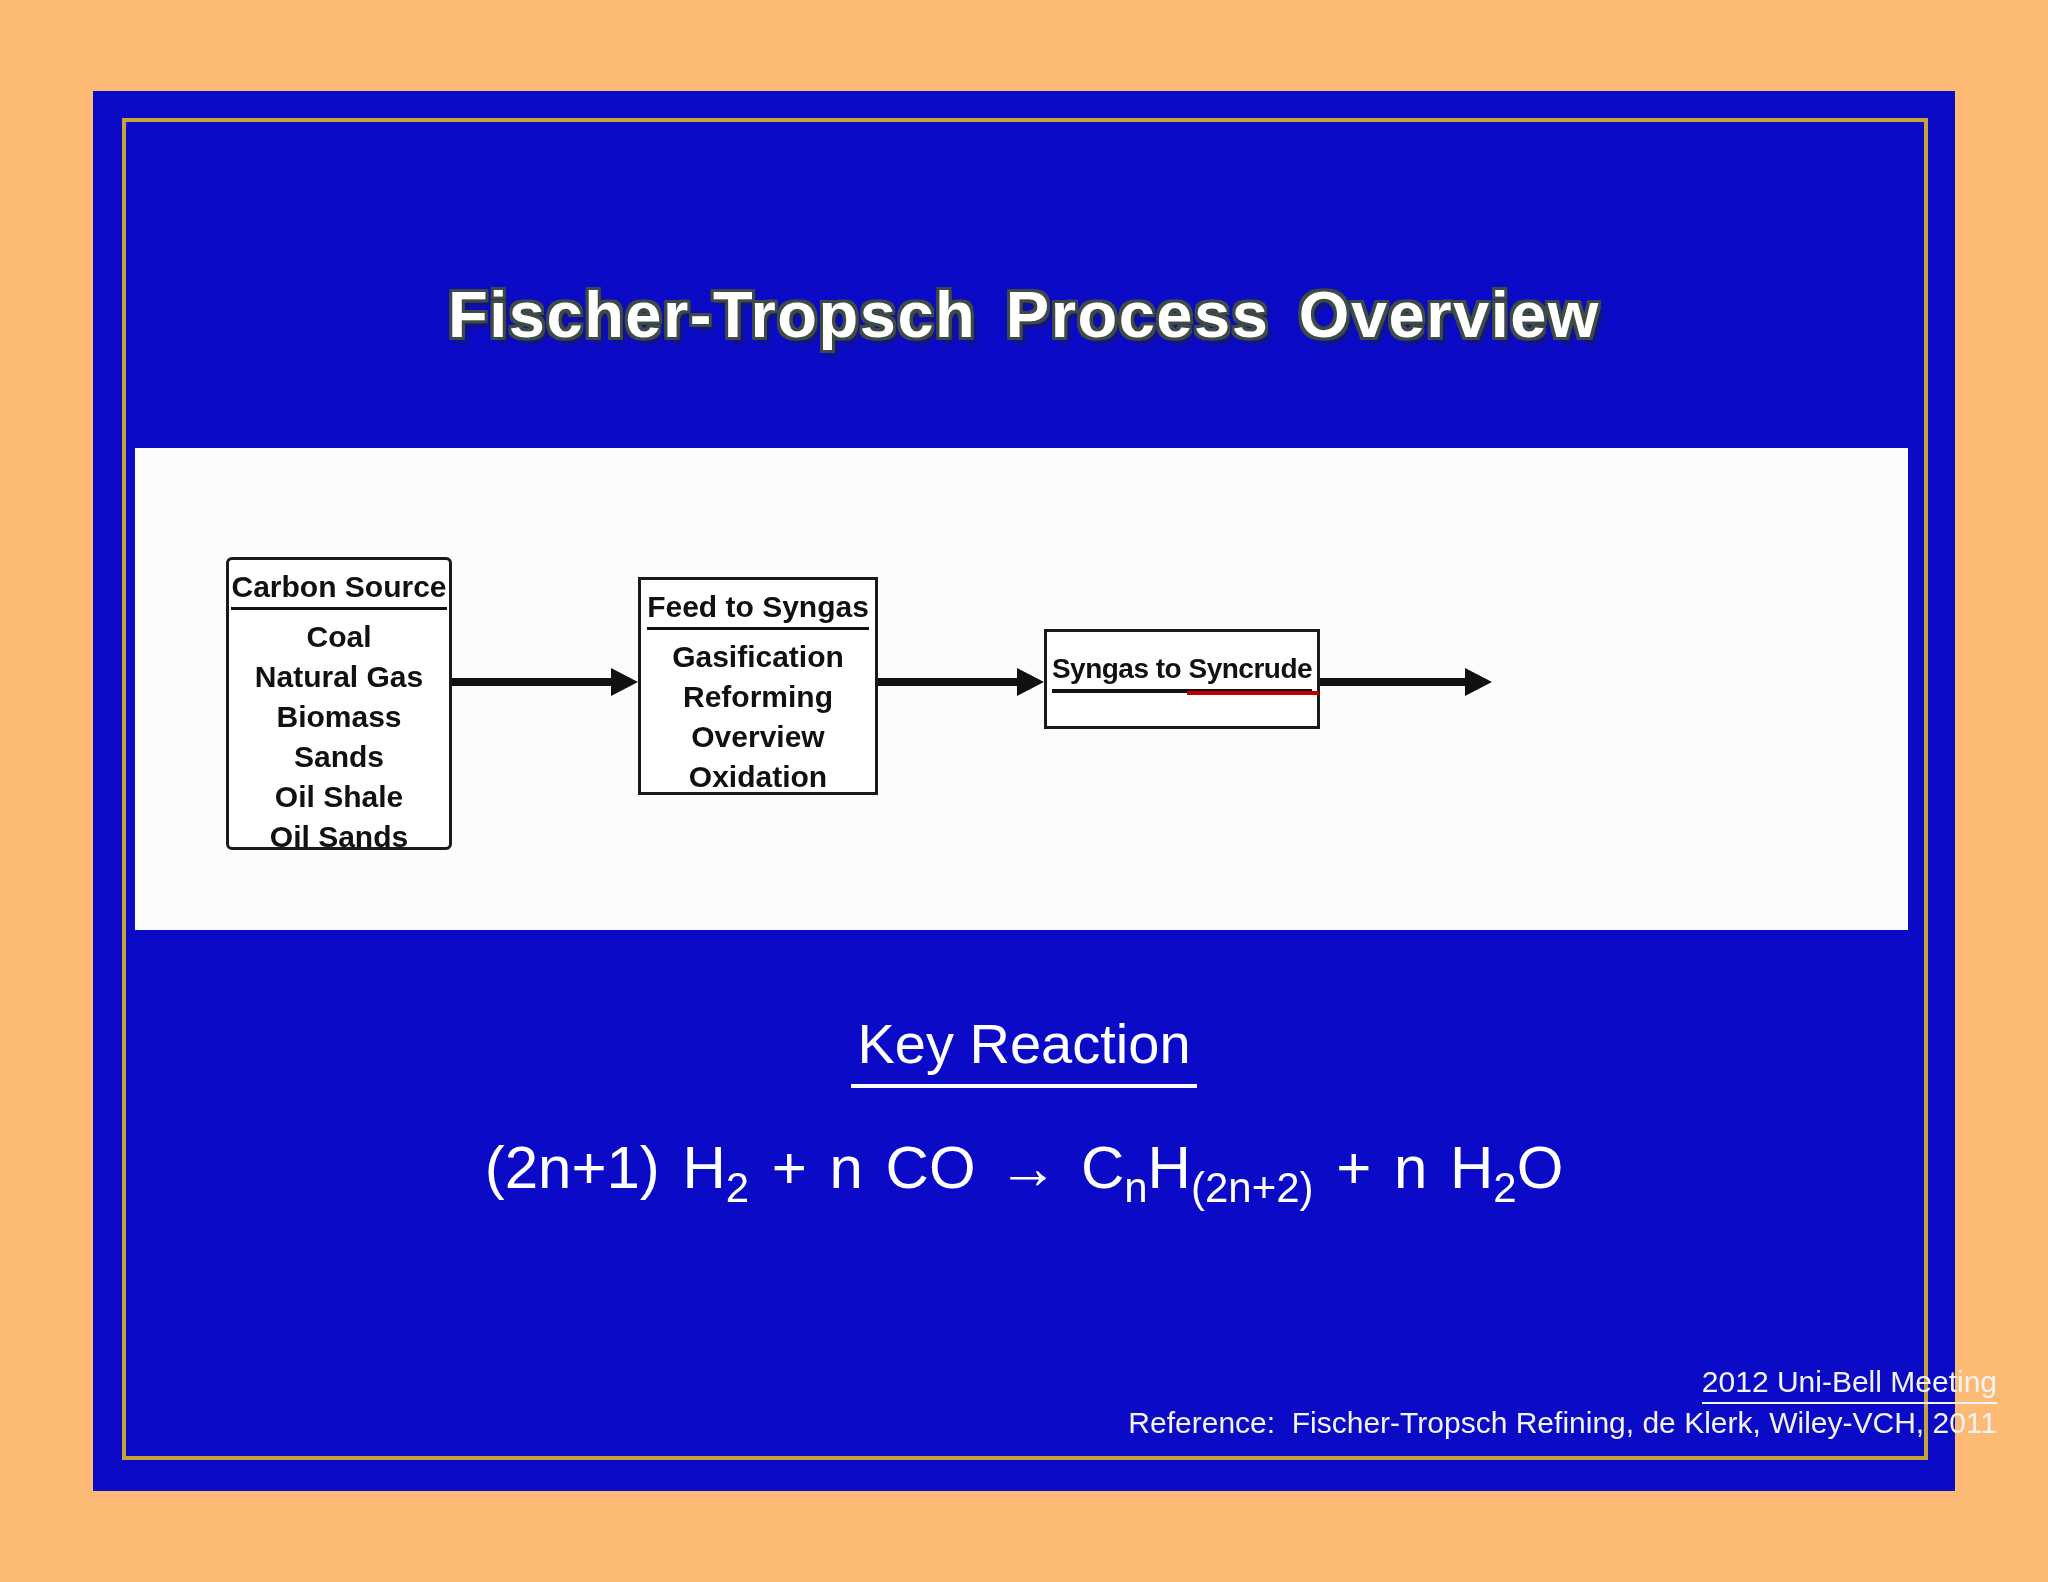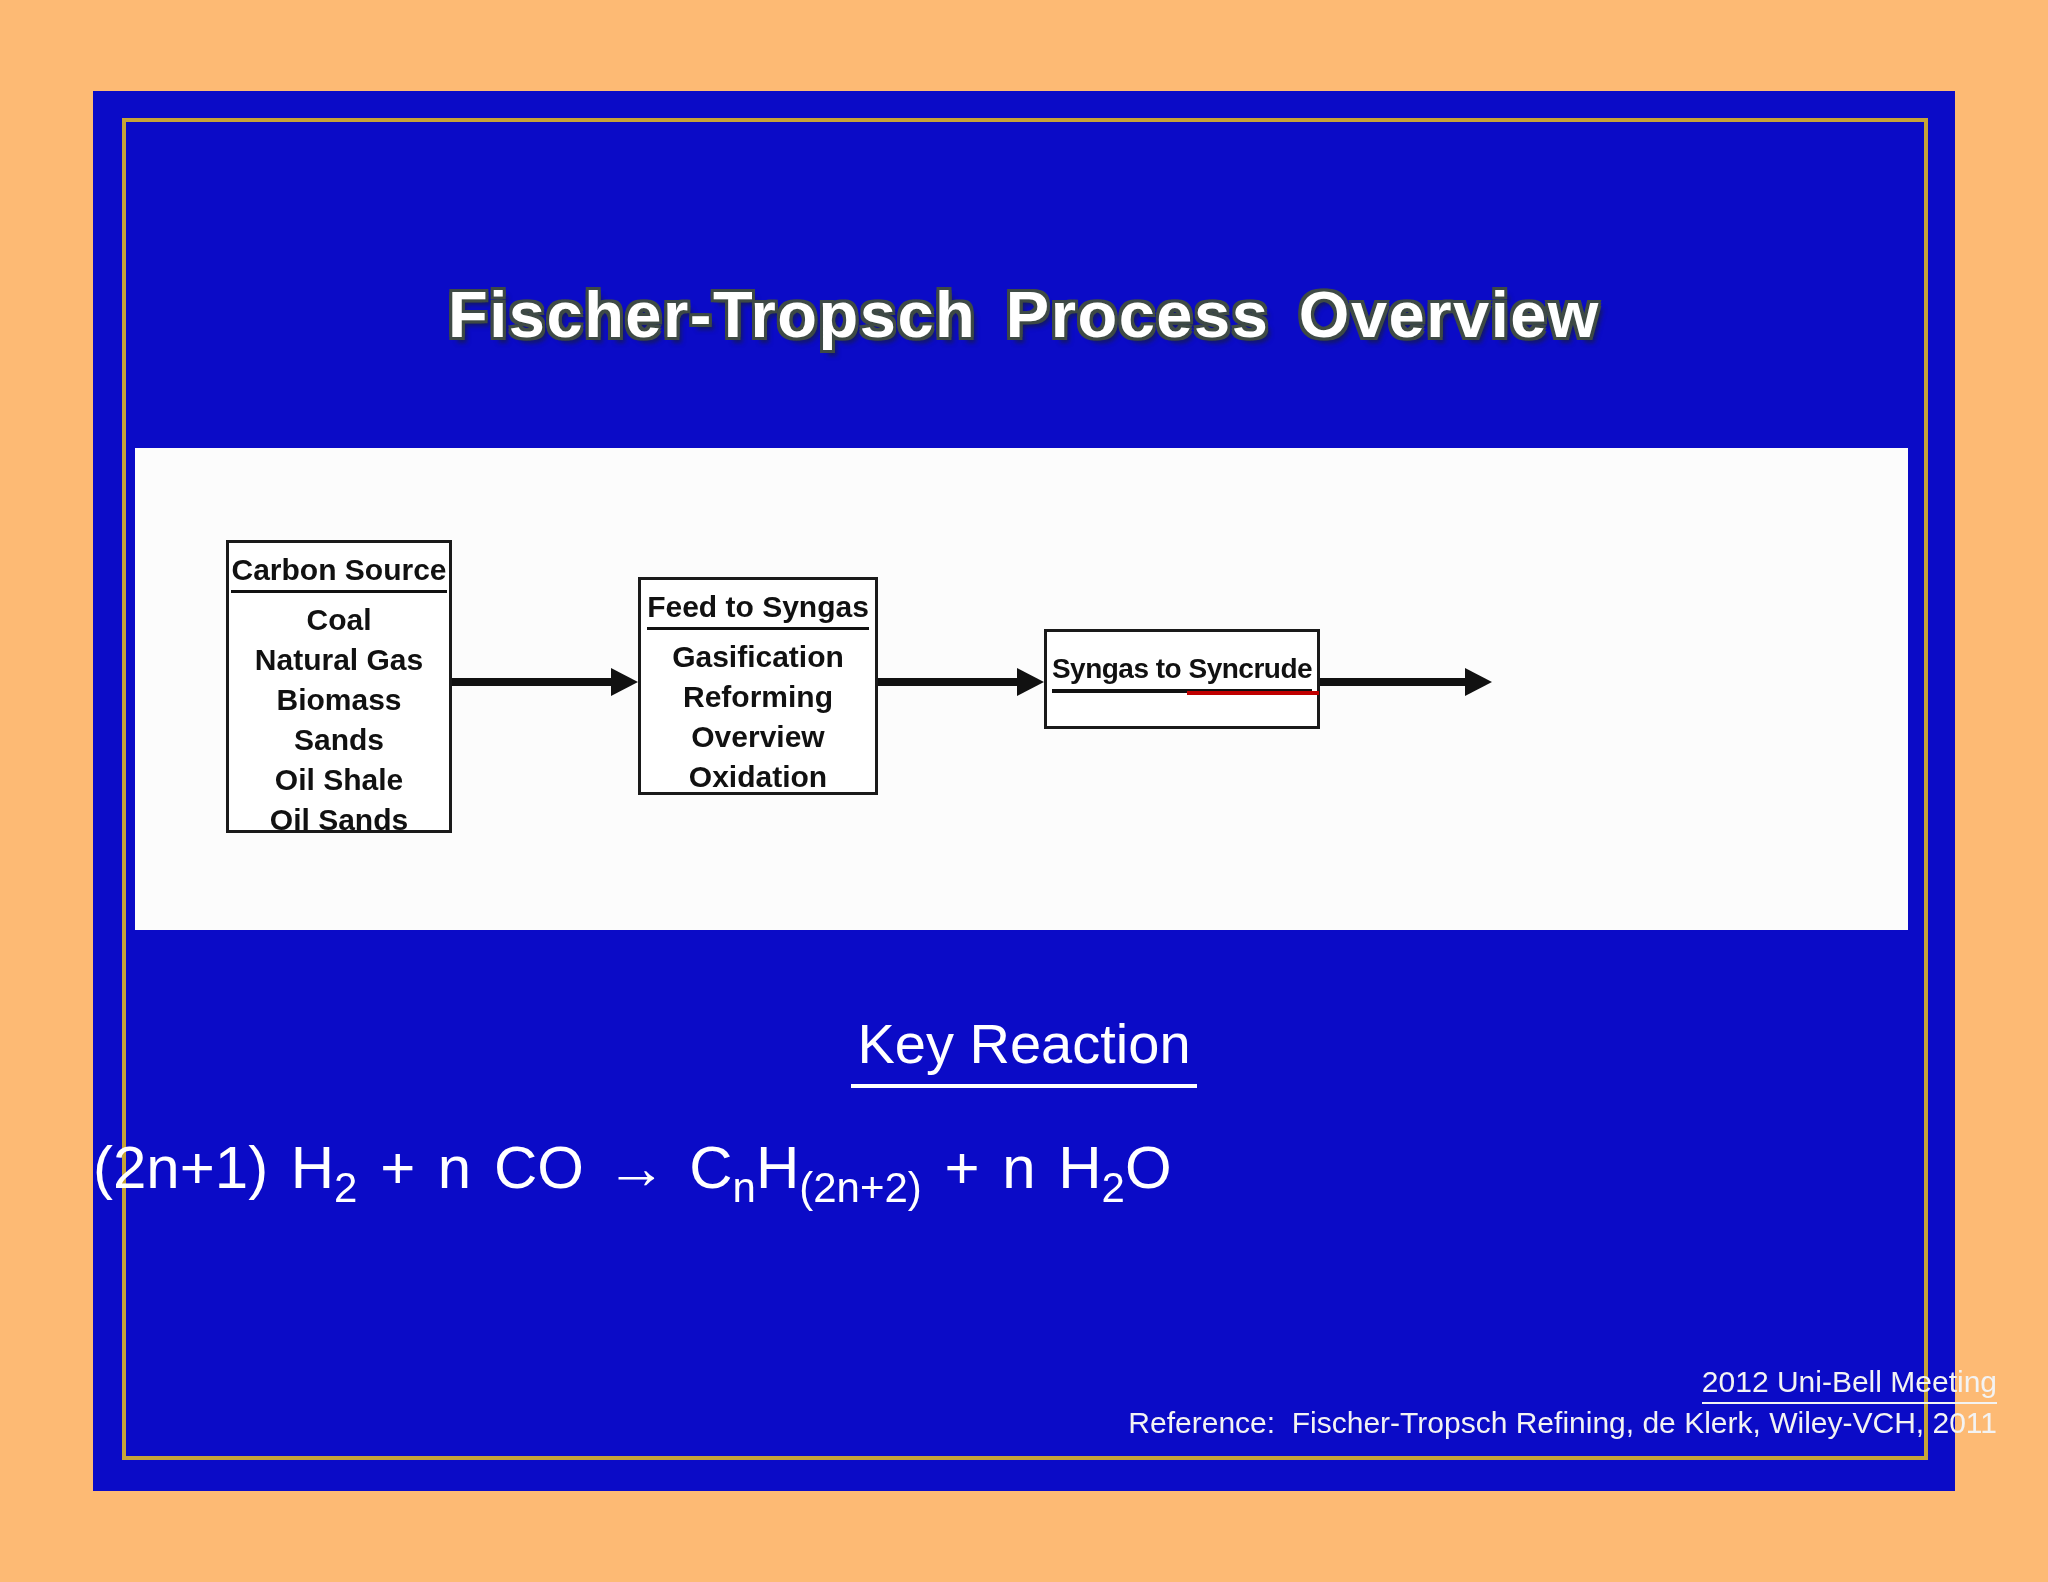--- a/index.html
+++ b/index.html
@@ -23,42 +23,42 @@
 
   
   .panel{position:absolute;left:42px;top:357px;width:1773px;height:482px;background:#fcfcfc;}
 
   
   .fbox{position:absolute;box-sizing:border-box;background:#ffffff;border:3px solid #1a1a1a;
         color:#111;text-align:center;font-weight:bold;}
   .fbox .bheading{display:inline-block;font-size:30px;line-height:34px;
         border-bottom:3px solid #111;padding-bottom:3px;margin-top:10px;margin-bottom:7px;}
   .fbox .bitem{font-size:30px;line-height:40px;}
-  .box1{left:133px;top:449px;width:226px;height:293px;}
+  .box1{left:133px;top:466px;width:226px;height:293px;border-radius:6px;}
   .box2{left:545px;top:486px;width:240px;height:218px;}
   .box3{left:951px;top:538px;width:276px;height:100px;padding-top:20px;}
   .box4{left:1399px;top:478px;width:318px;height:223px;}
   .box3 .bheading{font-size:28px;letter-spacing:-0.5px;margin:0;border-bottom:4px solid #111;}
   .syncrude{position:relative;text-align:center;}
   .syncrude::after{content:"";position:absolute;left:-1px;right:-7px;bottom:-11px;height:4px;
                    background:#c00000;}
 
   
   .arrow{position:absolute;top:577px;height:28px;display:flex;align-items:center;}
   .arrow .line{flex:1;height:8px;background:#111;}
   .arrow .head{width:0;height:0;border-left:27px solid #111;
                border-top:14px solid transparent;border-bottom:14px solid transparent;}
 
   
   .key-reaction{position:absolute;left:0;right:0;top:920px;text-align:center;color:#ffffff;}
   .key-reaction .kr-text{display:inline-block;font-size:56px;border-bottom:4px solid #ffffff;
                          padding:0 6px 8px 6px;text-align:right;}
 
   
-  .equation{position:absolute;left:0;right:0;top:1042px;color:#ffffff;
+  .equation{position:absolute;left:0;right:0;top:1042px;text-align:center;color:#ffffff;
             font-size:60px;word-spacing:6px;white-space:nowrap;}
   .equation .sub{font-size:42px;vertical-align:-14px;}
 
   
   .footer{position:absolute;left:0;right:0;top:1272px;text-align:right;color:#f3f3f3;
           font-size:30px;line-height:38px;transform:translateX(42px);}
   .footer .f1{display:inline-block;border-bottom:2px solid #f3f3f3;padding-bottom:1px;}
   .footer .f2{white-space:pre-wrap;}
 </style>
 </head>

